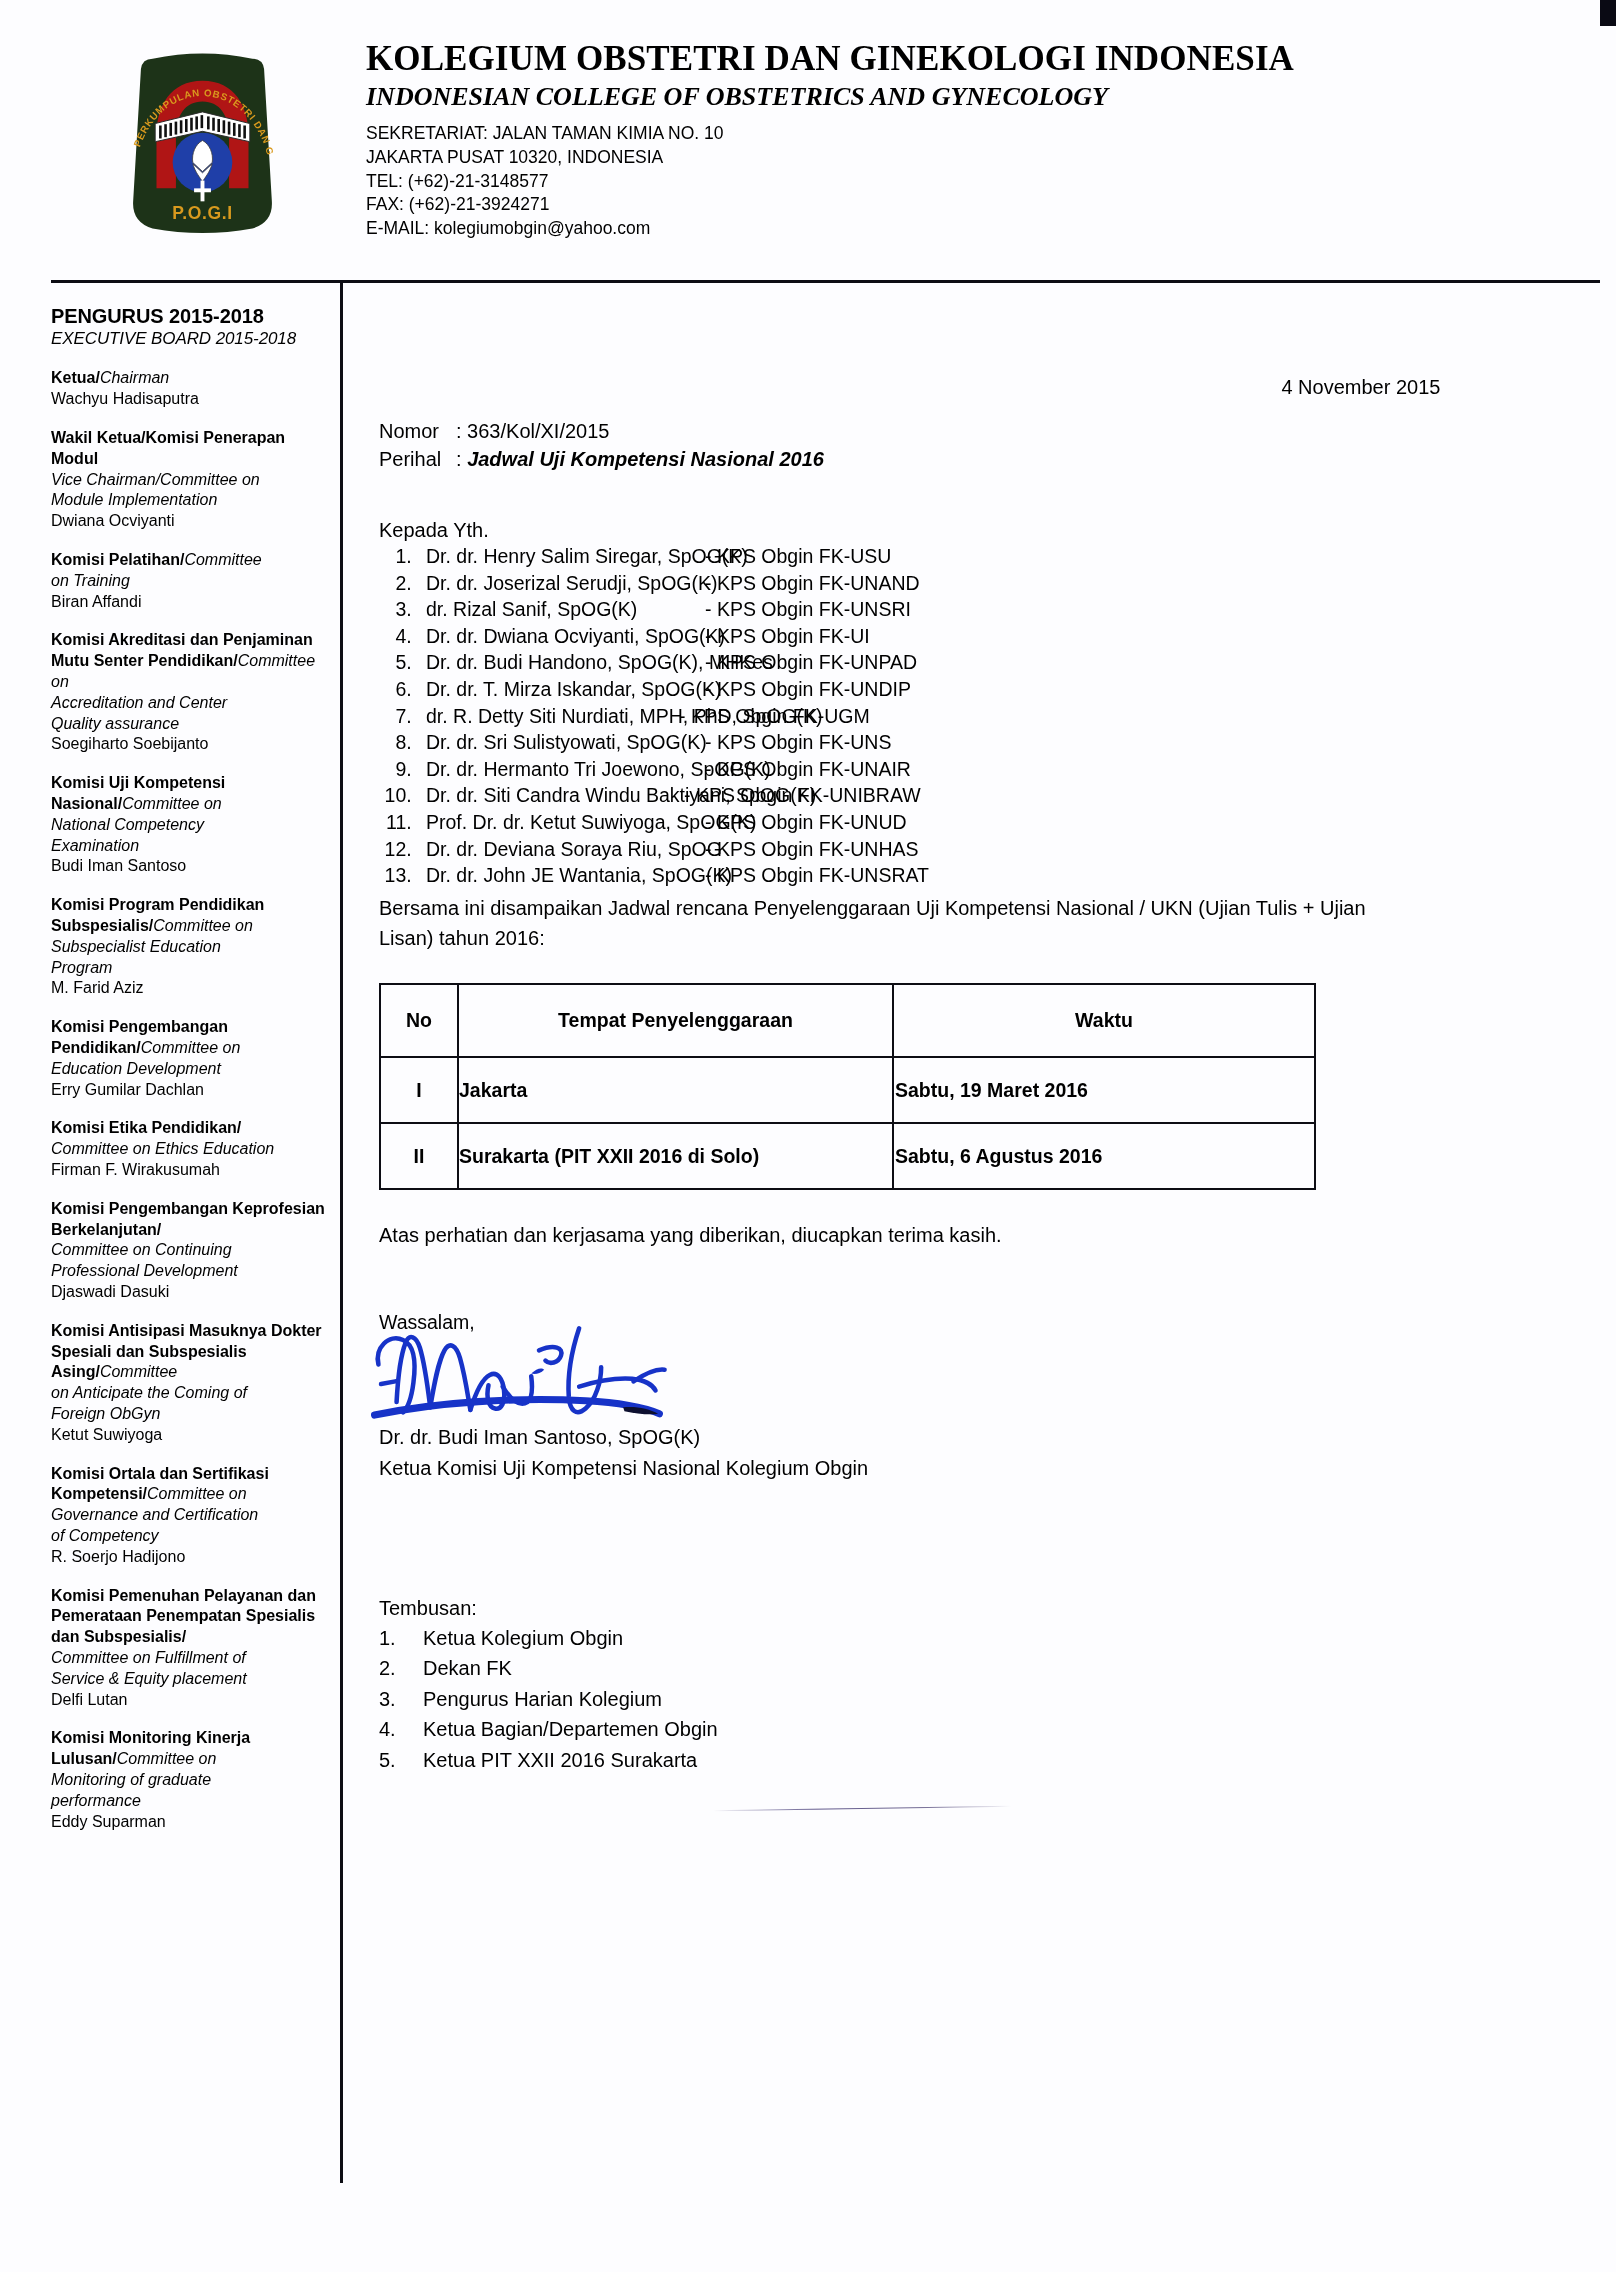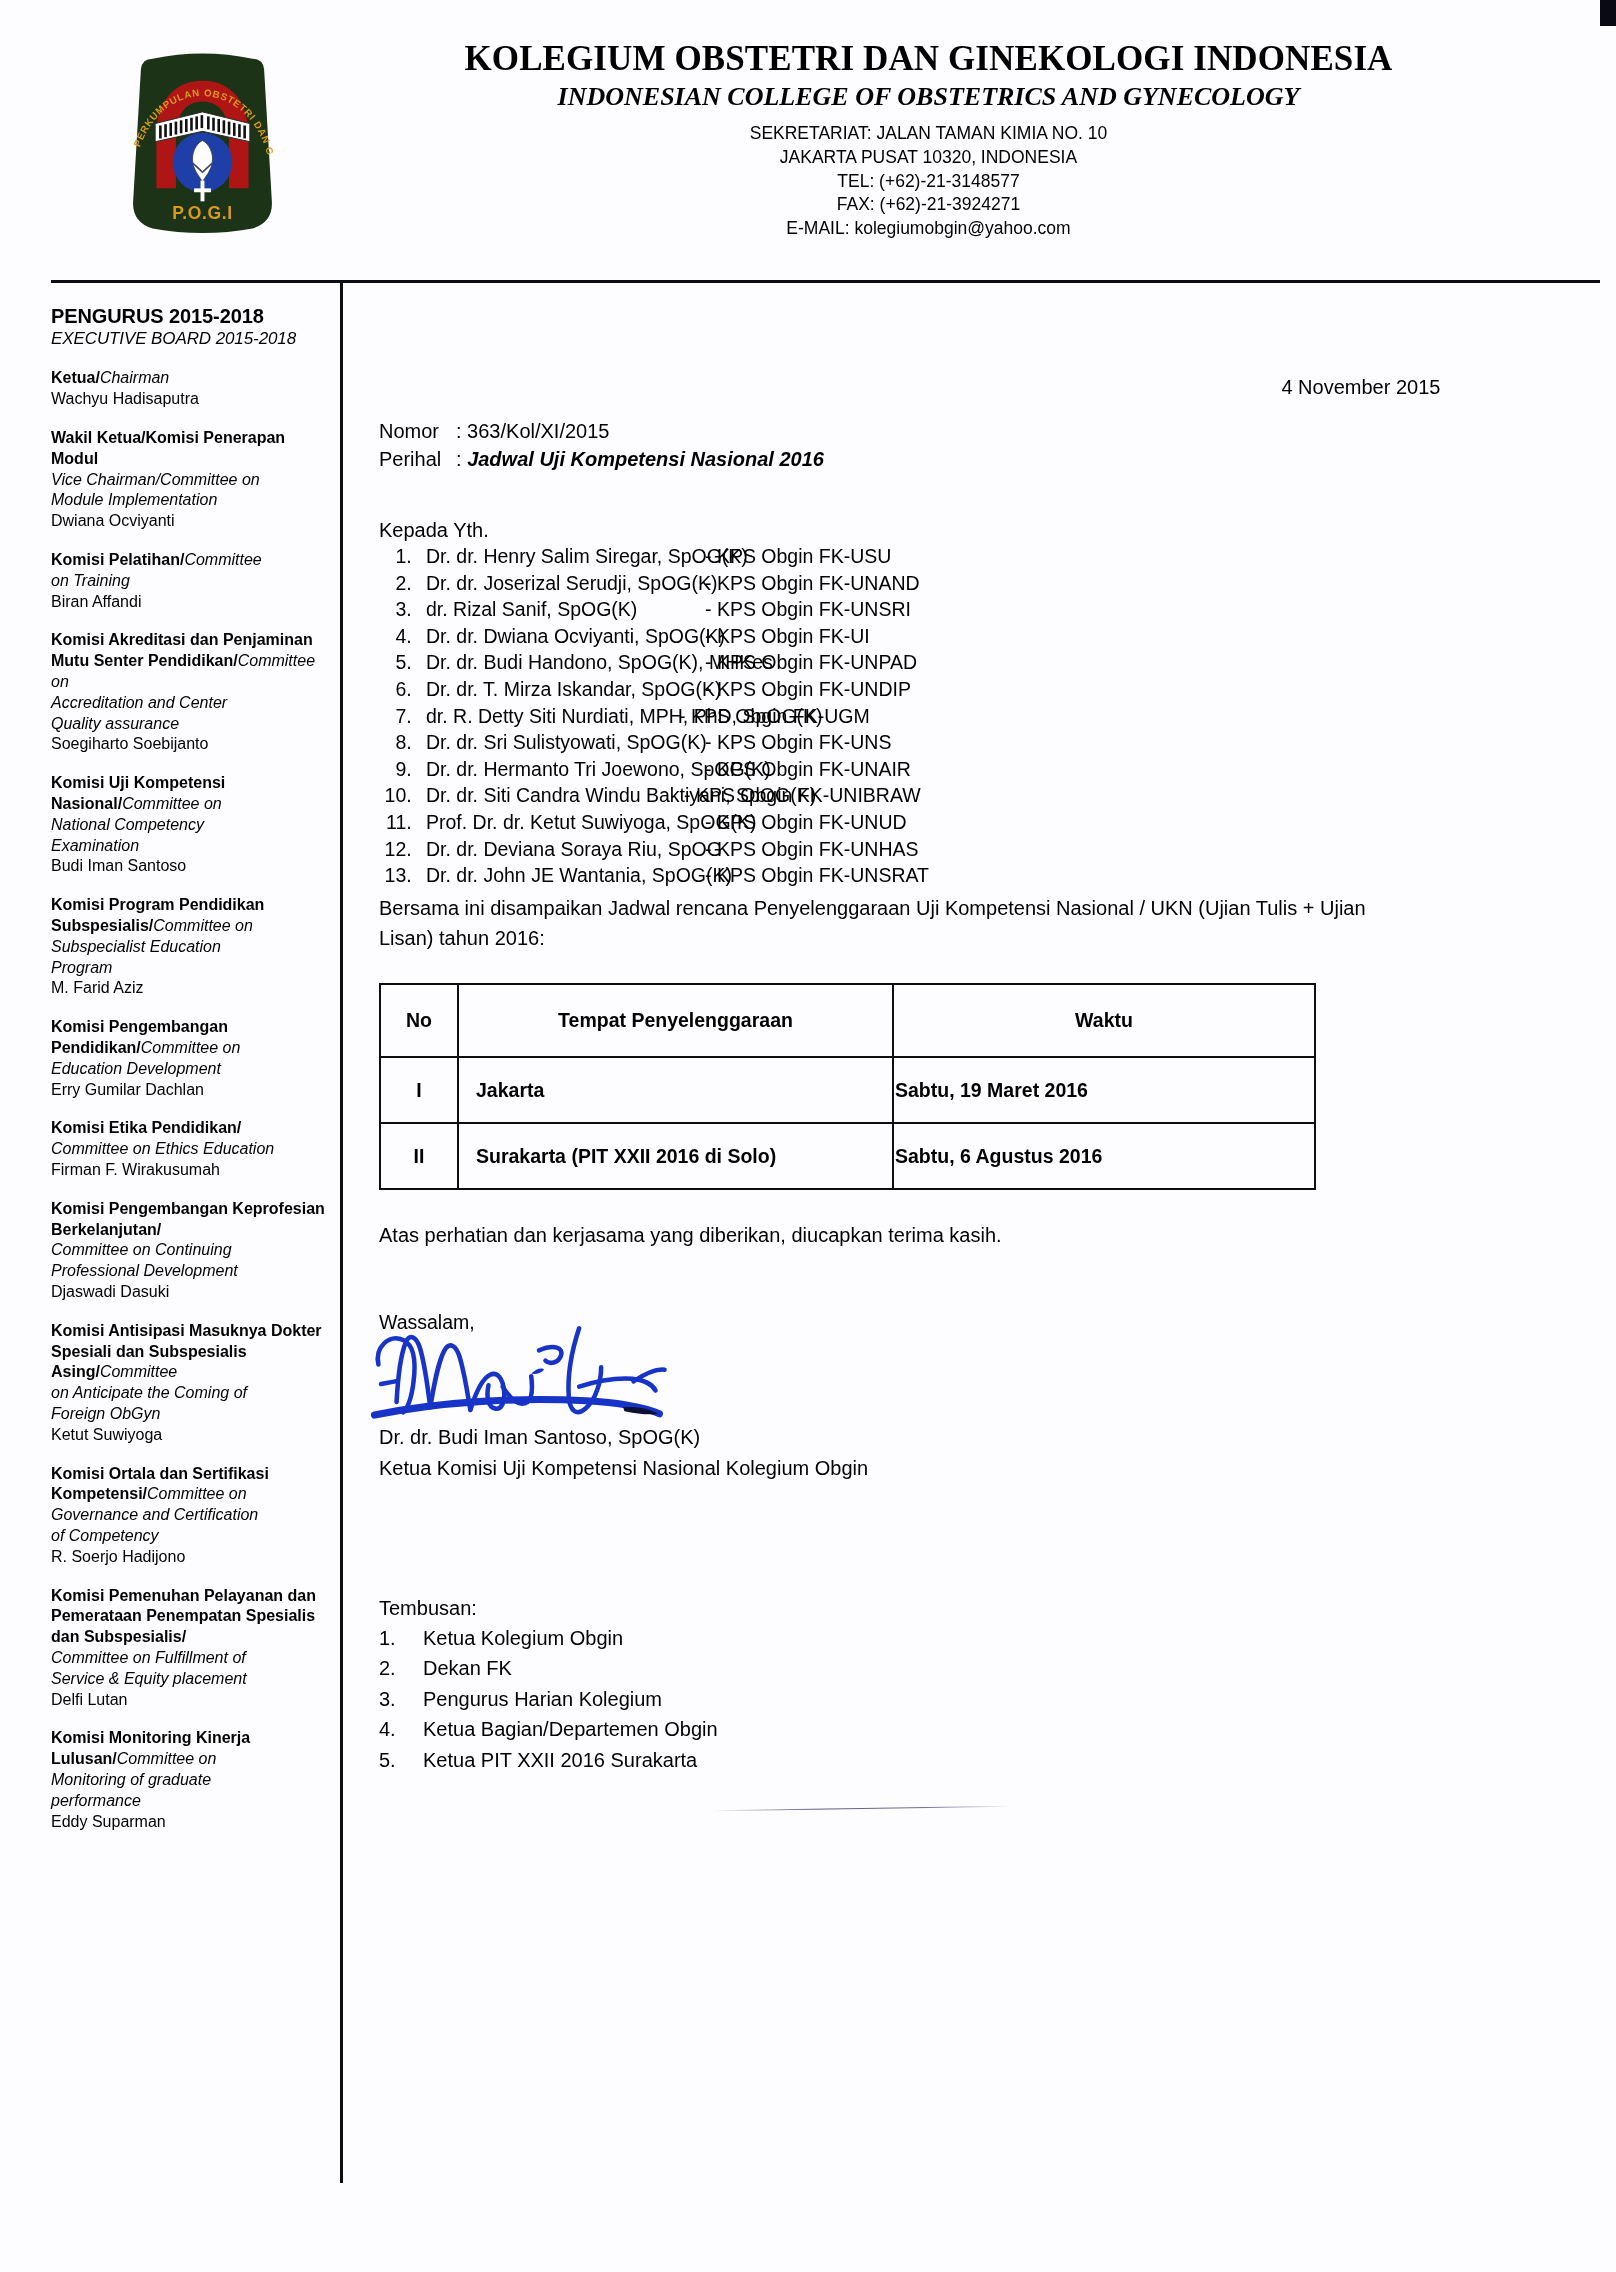--- a/index.html
+++ b/index.html
@@ -50,24 +50,24 @@
     position: absolute;
     left: 115px;
     top: 39px;
     width: 175px;
     height: 208px;
   }
   .logo-svg { display: block; width: 175px; height: 208px; }
 
   .lh-text {
     position: absolute;
-    left: 377px;
+    left: 366px;
     top: 40px;
     width: 1103px;
-    text-align: center;
+    text-align: left;
   }
   .lh-title1 {
     font-family: "Liberation Serif", serif;
     font-weight: bold;
     font-size: 35px;
     letter-spacing: 0.1px;
     line-height: 1.06;
     white-space: nowrap;
   }
   .lh-title2 {
@@ -220,21 +220,21 @@
   #schedule th {
     height: 69px;
     text-align: center;
     vertical-align: middle;
   }
   #schedule td { height: 62px; vertical-align: middle; }
   .col-no { width: 78px; }
   .col-place { width: 435px; }
   .col-time { width: 422px; }
   td.cell-no { text-align: center; }
-  td.cell-place { padding-left: 17px; }
+  td.cell-place { padding-left: 0; }
   td.cell-time { }
 
   .para-thanks {
     font-size: 20px;
     margin-top: 34px;
   }
 
   
   #signature-block {
     margin-top: 52px;

